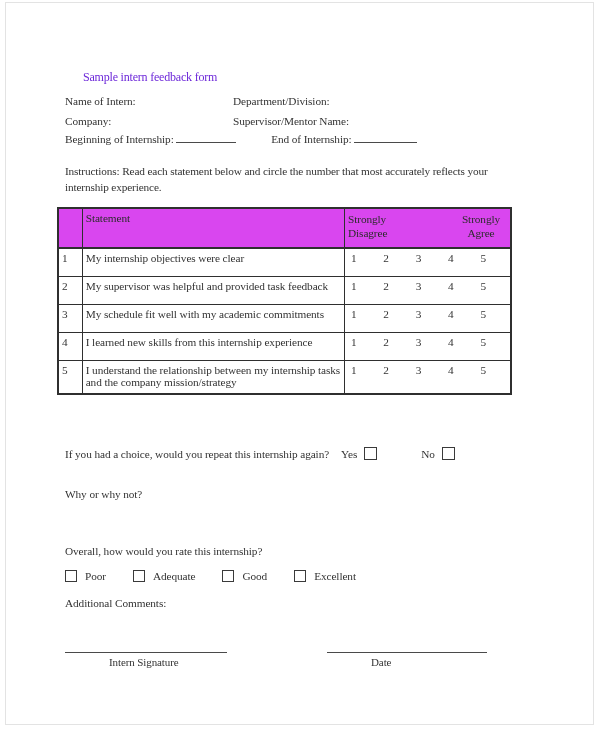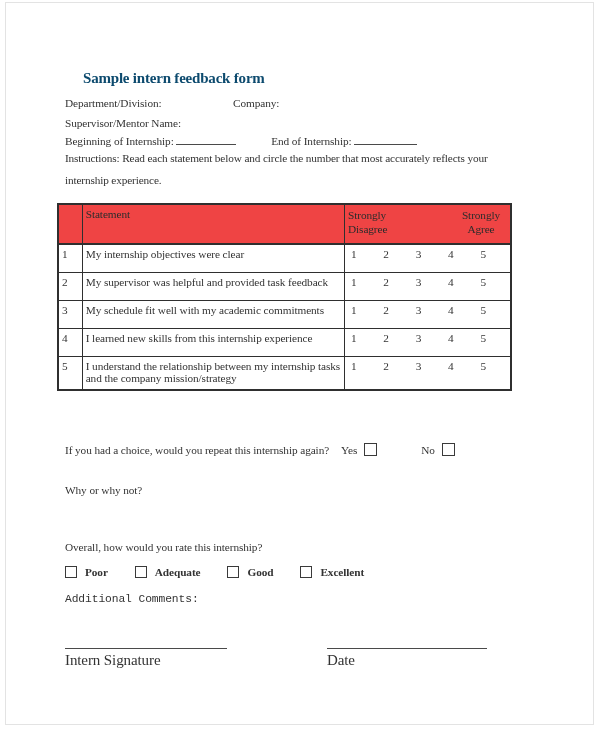--- a/index.html
+++ b/index.html
@@ -24,23 +24,23 @@
     border: 1px solid #e3e3e3;
     pointer-events: none;
   }
   .content {
     position: absolute;
     top: 70px;
     left: 65px;
     width: 452px;
   }
   .doc-title {
-    font-size: 15px;
-    font-weight: bold;
-    color: #0c4a6e;
+    font-size: 12px;
+    font-weight: normal;
+    color: #6d28d9;
     letter-spacing: -0.2px;
     margin: 0 0 6px 18px;
   }
   .fields-grid {
     display: grid;
     grid-template-columns: 168px 1fr;
     font-size: 11.3px;
     line-height: 20px;
     letter-spacing: -0.1px;
   }
@@ -51,41 +51,42 @@
   }
   .fill-line {
     display: inline-block;
     width: 60px;
     height: 11px;
     border-bottom: 1.5px solid #4a4a4a;
     vertical-align: baseline;
   }
   .end-gap { margin-left: 32px; }
   .instructions {
+    margin-top: 18px;
     font-size: 11.3px;
-    line-height: 22px;
+    line-height: 16px;
     width: 458px;
     letter-spacing: -0.15px;
   }
   table.feedback {
     border-collapse: collapse;
     margin: 12px 0 0 -8px;
     width: 455px;
     font-size: 11.3px;
     table-layout: fixed;
     border: 2px solid #2f2f2f;
   }
   table.feedback th, table.feedback td {
     border: 1px solid #2f2f2f;
     vertical-align: top;
     padding: 3px 3px 5px 3px;
     letter-spacing: -0.1px;
   }
   table.feedback thead th {
-    background: #ef4444;
+    background: #d946ef;
     font-weight: normal;
     text-align: left;
     height: 30px;
     border-bottom: 2px solid #2f2f2f;
     color: #2c2c2c;
   }
   .col-num { width: 24px; }
   .col-stmt { width: 260px; }
   .col-scale { width: 165px; }
   .scale-header {
@@ -121,51 +122,51 @@
   .repeat-row .yes-lbl { margin-left: 12px; }
   .repeat-row .yes-box { margin-left: 7px; }
   .repeat-row .no-lbl { margin-left: 44px; }
   .repeat-row .no-box { margin-left: 7px; }
   .why-row { margin-top: 28px; }
   .overall-row { margin-top: 45px; }
   .options-row {
     margin-top: 13px;
     display: flex;
     align-items: center;
-    font-weight: bold;
   }
   .option {
     display: flex;
     align-items: center;
     margin-right: 27px;
   }
   .option .cb { margin-right: 8px; }
-  .comments-row { margin-top: 15px; font-family: Liberation Mono, monospace; }
+  .comments-row { margin-top: 15px; }
   .signature-row {
     margin-top: 43px;
     display: flex;
   }
   .sig-col { width: 162px; }
   .sig-col.date-col { width: 160px; margin-left: 100px; }
   .sig-line {
     border-top: 1.5px solid #4a4a4a;
     height: 3px;
   }
-  .sig-label { font-size: 15px; letter-spacing: -0.1px; }
+  .sig-label { font-size: 11px; letter-spacing: -0.1px; margin-left: 44px; }
 </style>
 </head>
 <body>
 
 <div class="page-frame"></div>
 
 <div class="content">
 
   <div class="doc-title">Sample intern feedback form</div>
 
   <div class="fields-grid">
+    <div>Name of Intern:</div>
     <div>Department/Division:</div>
     <div>Company:</div>
     <div>Supervisor/Mentor Name:</div>
   </div>
 
   <div class="dates-row">
     <span>Beginning of Internship:</span>
     <span class="fill-line"></span>
     <span class="end-gap">End of Internship:</span>
     <span class="fill-line" style="width:63px"></span>

